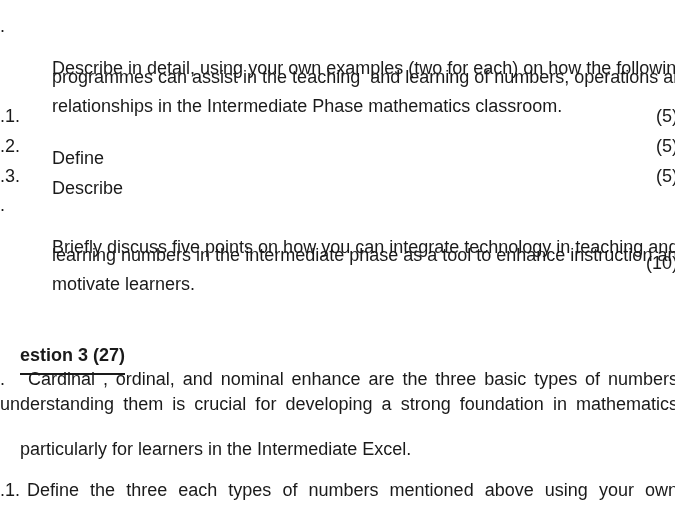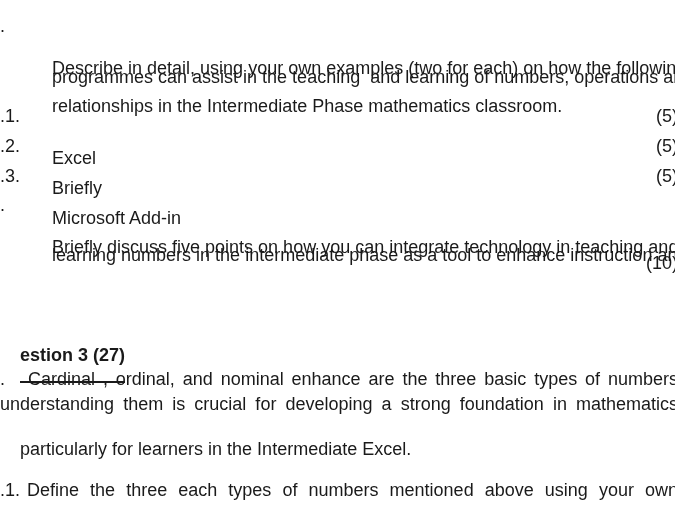--- a/index.html
+++ b/index.html
@@ -37,63 +37,63 @@
   .bold { font-weight: 400; }
   .just {
     white-space: normal;
     text-align: justify;
     text-align-last: justify;
   }
   .heading-line {
     display: inline-block;
     font-weight: 700;
     border-bottom: 2px solid #1a1a1a;
-    padding-bottom: 15px;
+    padding-bottom: 7px;
   }
 </style>
 </head>
 <body>
 
 <div class="screen">
 
   <div class="row" style="top:16px">
     <span class="num">.</span>
     <span>Describe in detail, using </span><span class="bold">your own examples (two for each)</span><span> on how the following</span>
   </div>
   <div class="row" style="top:46px">
     <span>programmes can assist in the teaching  and learning of numbers, operations and</span>
   </div>
   <div class="row" style="top:75px">
     <span>relationships in the Intermediate Phase mathematics classroom.</span>
   </div>
 
   <div class="row" style="top:106px">
     <span class="num">.1.</span>
-    <span>Excel</span>
+    <span>Define</span>
     <span class="marks">(5)</span>
   </div>
   <div class="row" style="top:136px">
     <span class="num">.2.</span>
-    <span>Briefly</span>
+    <span>Describe</span>
     <span class="marks">(5)</span>
   </div>
   <div class="row" style="top:166px">
     <span class="num">.3.</span>
-    <span>Microsoft Add-in</span>
     <span class="marks">(5)</span>
   </div>
 
   <div class="row" style="top:195px">
     <span class="num">.</span>
     <span>Briefly discuss five points on how you can integrate technology in teaching and</span>
   </div>
   <div class="row" style="top:224px">
     <span>learning numbers in the intermediate phase as a tool to enhance instruction and</span>
   </div>
   <div class="row" style="top:253px">
+    <span>motivate learners.</span>
     <span class="marks">(10)</span>
   </div>
 
   <div class="row noindent" style="top:324px">
     <span class="heading-line">estion 3 (27)</span>
   </div>
 
   <div class="row just" style="top:369px; padding-left:28px">
     <span class="num">.</span>
     <span class="bold">Cardinal , ordinal, and nominal enhance</span><span> are the three basic types of numbers</span>

